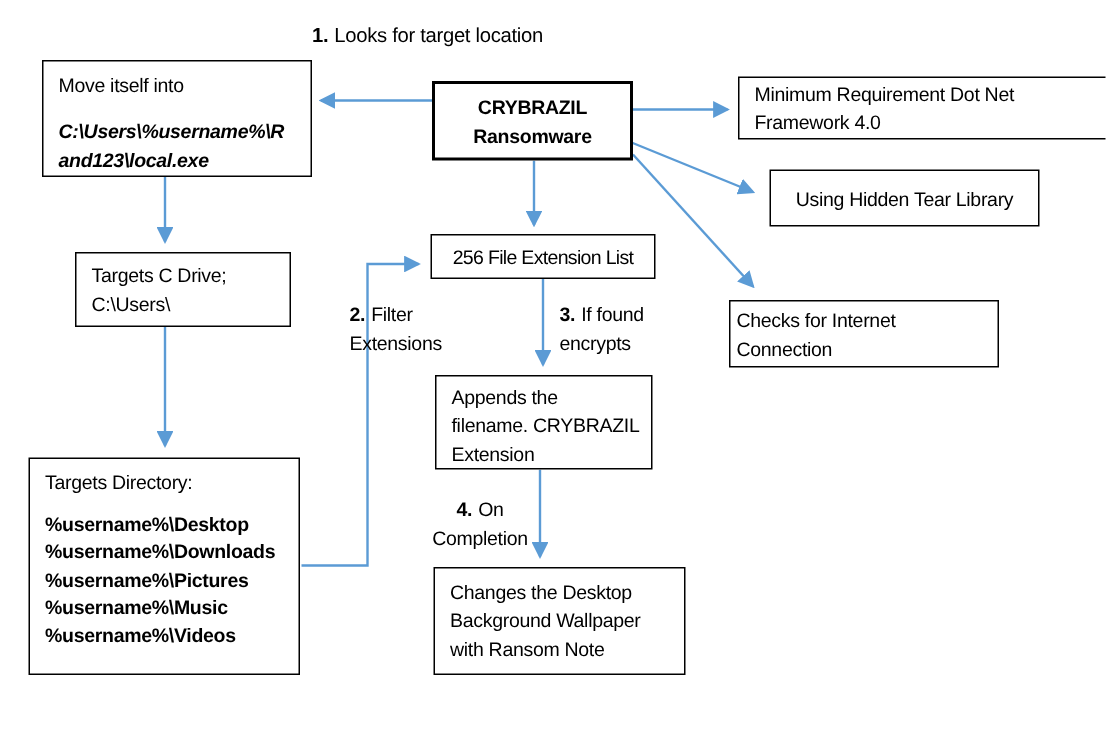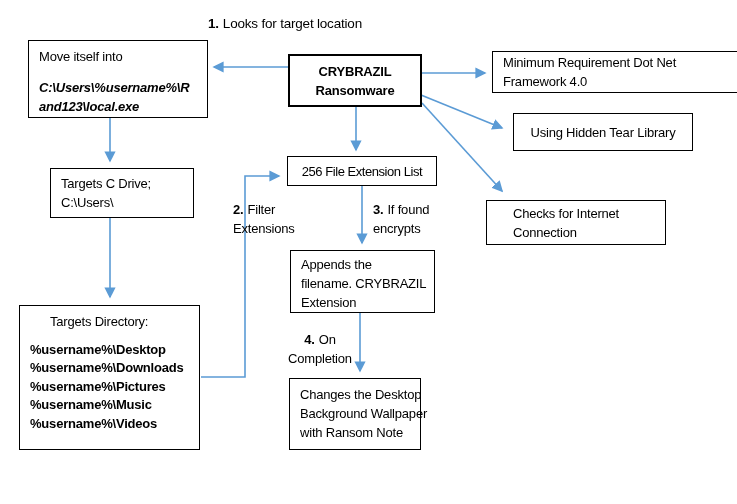--- a/index.html
+++ b/index.html
@@ -39,27 +39,27 @@
     white-space: nowrap;
   }
   .step .num { font-weight: bold; margin-right: 4px; }
 
   
   #bx-move      { left: 28px;  top: 40px;  width: 180px; height: 78px;  padding: 6px 10px; }
   #bx-move .intro { margin-bottom: 12px; }
   #bx-cry       { left: 288px; top: 54px;  width: 134px; height: 53px;  border-width: 2px; font-weight: bold; }
   #bx-dotnet    { left: 492px; top: 51px;  width: 248px; height: 42px;  padding: 0 10px; }
   #bx-tear      { left: 513px; top: 113px; width: 180px; height: 38px; }
-  #bx-internet  { left: 486px; top: 200px; width: 180px; height: 45px;  padding: 0 26px; }
+  #bx-internet  { left: 486px; top: 200px; width: 180px; height: 45px;  padding: 0 4px; }
   #bx-cdrive    { left: 50px;  top: 168px; width: 144px; height: 50px;  padding: 0 10px; }
   #bx-extlist   { left: 287px; top: 156px; width: 150px; height: 30px;  letter-spacing: -0.45px; }
   #bx-dir       { left: 19px;  top: 305px; width: 181px; height: 145px; padding: 7px 10px; line-height: 18.6px; }
-  #bx-dir .title { margin-bottom: 9px; margin-left: 20px; }
+  #bx-dir .title { margin-bottom: 9px; }
   #bx-appends   { left: 290px; top: 250px; width: 145px; height: 63px;  padding: 4px 10px; }
-  #bx-wall      { left: 289px; top: 378px; width: 132px; height: 72px;  padding: 6px 10px; }
+  #bx-wall      { left: 289px; top: 378px; width: 168px; height: 72px;  padding: 6px 10px; }
 
   
   #st-1 { left: 208px; top: 14px; font-size: 13.5px; }
   #st-2 { left: 233px; top: 200px; }
   #st-3 { left: 373px; top: 200px; }
   #st-4 { left: 270px; top: 330px; width: 100px; text-align: center; }
 </style>
 </head>
 <body>
 

